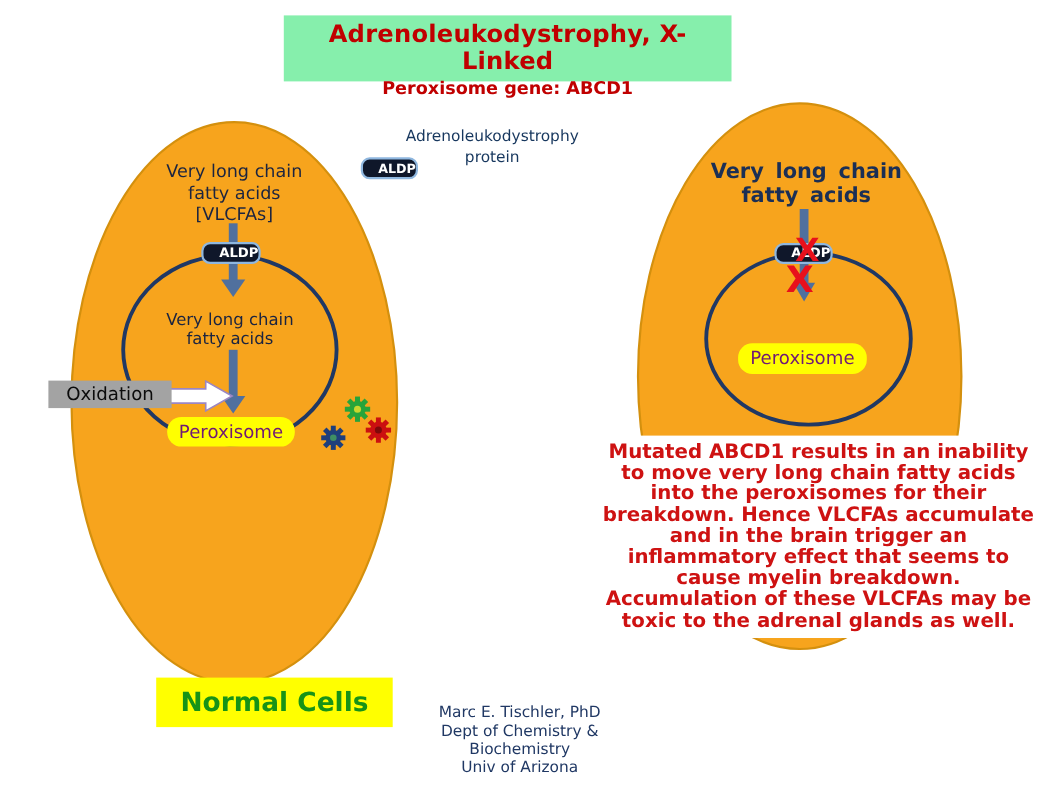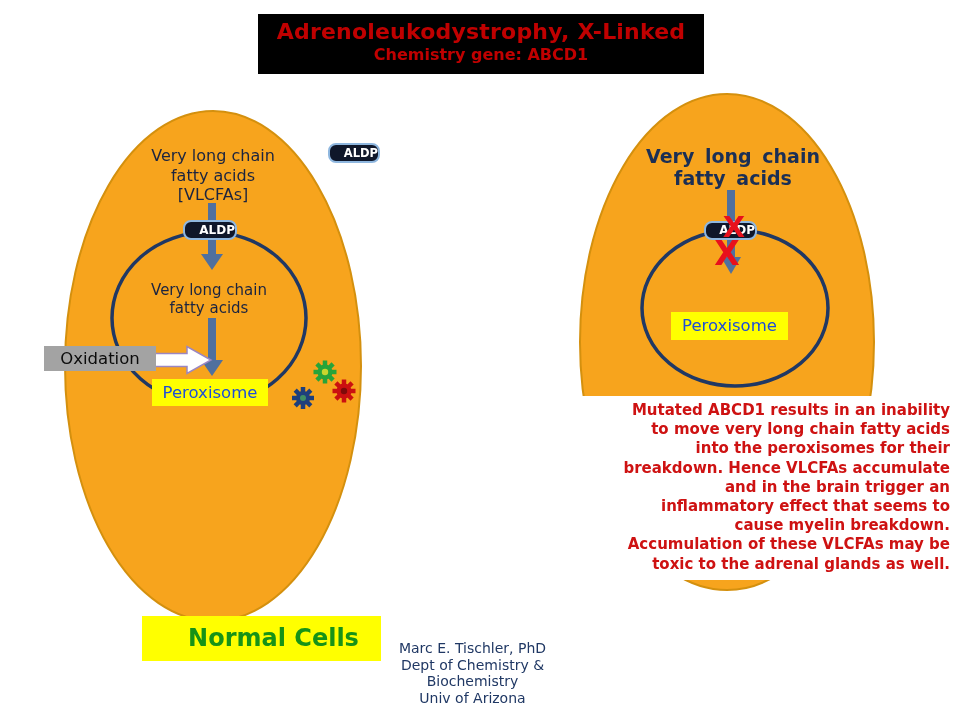--- a/index.html
+++ b/index.html
@@ -5,61 +5,61 @@
   html,body{margin:0;padding:0;background:#fff;}
   #slide{
     position:relative;width:960px;height:720px;background:#ffffff;overflow:hidden;
     font-family:"DejaVu Sans","Liberation Sans",sans-serif;
   }
   .abs{position:absolute;}
   .ml{white-space:pre-line;}
   svg{position:absolute;left:0;top:0;}
 
   
-  .banner{left:258px;top:14px;width:446px;height:60px;background:#000000;text-align:center;z-index:3;}
+  .banner{left:258px;top:14px;width:407px;height:60px;background:#86efac;text-align:center;z-index:3;}
   .banner .t1{margin-top:5px;font-size:22px;font-weight:bold;color:#C00000;letter-spacing:.2px;}
   .banner .t2{font-size:16px;font-weight:bold;color:#C00000;margin-top:1px;}
 
   
   .legend-label{left:345px;top:115px;width:205px;text-align:center;font-size:14px;
     color:#17375E;line-height:19px;z-index:3;}
   .badge{background:#0f172a;border:2px solid #8FB7DF;border-radius:8px;color:#fff;
     font-weight:bold;text-align:right;z-index:4;box-sizing:border-box;}
   .legend-badge{left:328px;top:143px;width:52px;height:20px;font-size:11.5px;line-height:16px;}
 
   
   .n-top{left:118px;top:146px;width:190px;text-align:center;font-size:16px;line-height:19.5px;
     color:#1B2440;z-index:3;}
   .n-badge{left:183px;top:220px;width:54px;height:20px;font-size:12px;line-height:16px;}
   .n-inner{left:119px;top:282px;width:180px;text-align:center;font-size:15px;line-height:17.5px;
     color:#1B2440;z-index:3;}
   .oxid{left:44px;top:346px;width:112px;height:25px;background:#a3a3a3;color:#0b0b0b;
     font-size:16.5px;line-height:25px;text-align:center;z-index:3;}
-  .perox{background:#FFFF00;color:#1d4ed8;font-size:16.5px;text-align:center;z-index:3;}
+  .perox{background:#FFFF00;color:#701a75;font-size:16.5px;text-align:center;z-index:3;border-radius:13px;}
   .n-perox{left:152px;top:379px;width:116px;height:27px;line-height:27px;}
   .n-desc{left:113px;top:436px;width:200px;text-align:center;font-size:16px;line-height:20.2px;
     color:#1A2238;z-index:3;}
   .caption{background:#FFFF00;color:#179317;font-weight:bold;font-size:24px;text-align:center;z-index:3;}
-  .n-caption{left:142px;top:616px;width:215px;height:45px;line-height:45px;padding-left:24px;}
+  .n-caption{left:142px;top:616px;width:215px;height:45px;line-height:45px;}
 
   
   .credit{left:385px;top:640px;width:175px;text-align:center;font-size:14px;line-height:16.5px;
     color:#203864;z-index:3;}
 
   
   .m-top{left:618px;top:145px;width:230px;text-align:center;font-size:19px;font-weight:bold;
     line-height:22px;color:#1B2F55;word-spacing:4px;z-index:3;}
   .m-badge{left:704px;top:221px;width:53px;height:19px;font-size:12px;line-height:15px;}
   .xmark{color:#E8101C;font-weight:bold;text-align:center;z-index:5;
     font-family:"DejaVu Sans","Liberation Sans",sans-serif;}
   .x1{left:715px;top:208px;width:38px;font-size:29px;line-height:38px;}
   .x2{left:707px;top:234px;width:40px;font-size:33px;line-height:40px;}
   .m-perox{left:671px;top:312px;width:117px;height:28px;line-height:28px;}
   .m-desc{left:538px;top:396px;width:412px;background:#ffffff;padding:5px 0 6px 0;
-    text-align:right;font-size:15px;line-height:19.2px;font-weight:600;color:#CE1212;z-index:3;}
+    text-align:center;font-size:18px;line-height:19.2px;font-weight:600;color:#CE1212;z-index:3;}
   .m-caption{left:623px;top:597px;width:220px;height:43px;line-height:43px;}
 </style>
 </head>
 <body>
 
 <div id="slide">
 
   <svg width="960" height="720" viewBox="0 0 960 720" style="z-index:1;">
 
     <ellipse cx="213" cy="366" rx="148" ry="255" fill="#F7A41D" stroke="#D4900E" stroke-width="2"></ellipse>
@@ -126,23 +126,25 @@
         <line x1="-3.5" y1="3.5" x2="-8.1" y2="8.1"></line>
           <line x1="3.5" y1="-3.5" x2="8.1" y2="-8.1"></line>
       </g>
       <circle r="7.5" fill="#CB1010"></circle>
         <circle r="3.2" fill="#7E0A0A"></circle>
     </g>
   </svg>
 
   <div class="abs banner">
     <div class="t1">Adrenoleukodystrophy, X-Linked</div>
-    <div class="t2">Chemistry gene: ABCD1</div>
+    <div class="t2">Peroxisome gene: ABCD1</div>
   </div>
 
+  <div class="abs legend-label ml">Adrenoleukodystrophy
+protein</div>
   <div class="abs badge legend-badge">ALDP</div>
 
   <div class="abs n-top ml">Very long chain
 fatty acids
 [VLCFAs]</div>
   <div class="abs badge n-badge">ALDP</div>
   <div class="abs n-inner ml">Very long chain
 fatty acids</div>
   <div class="abs oxid">Oxidation</div>
   <div class="abs perox n-perox">Peroxisome</div>

